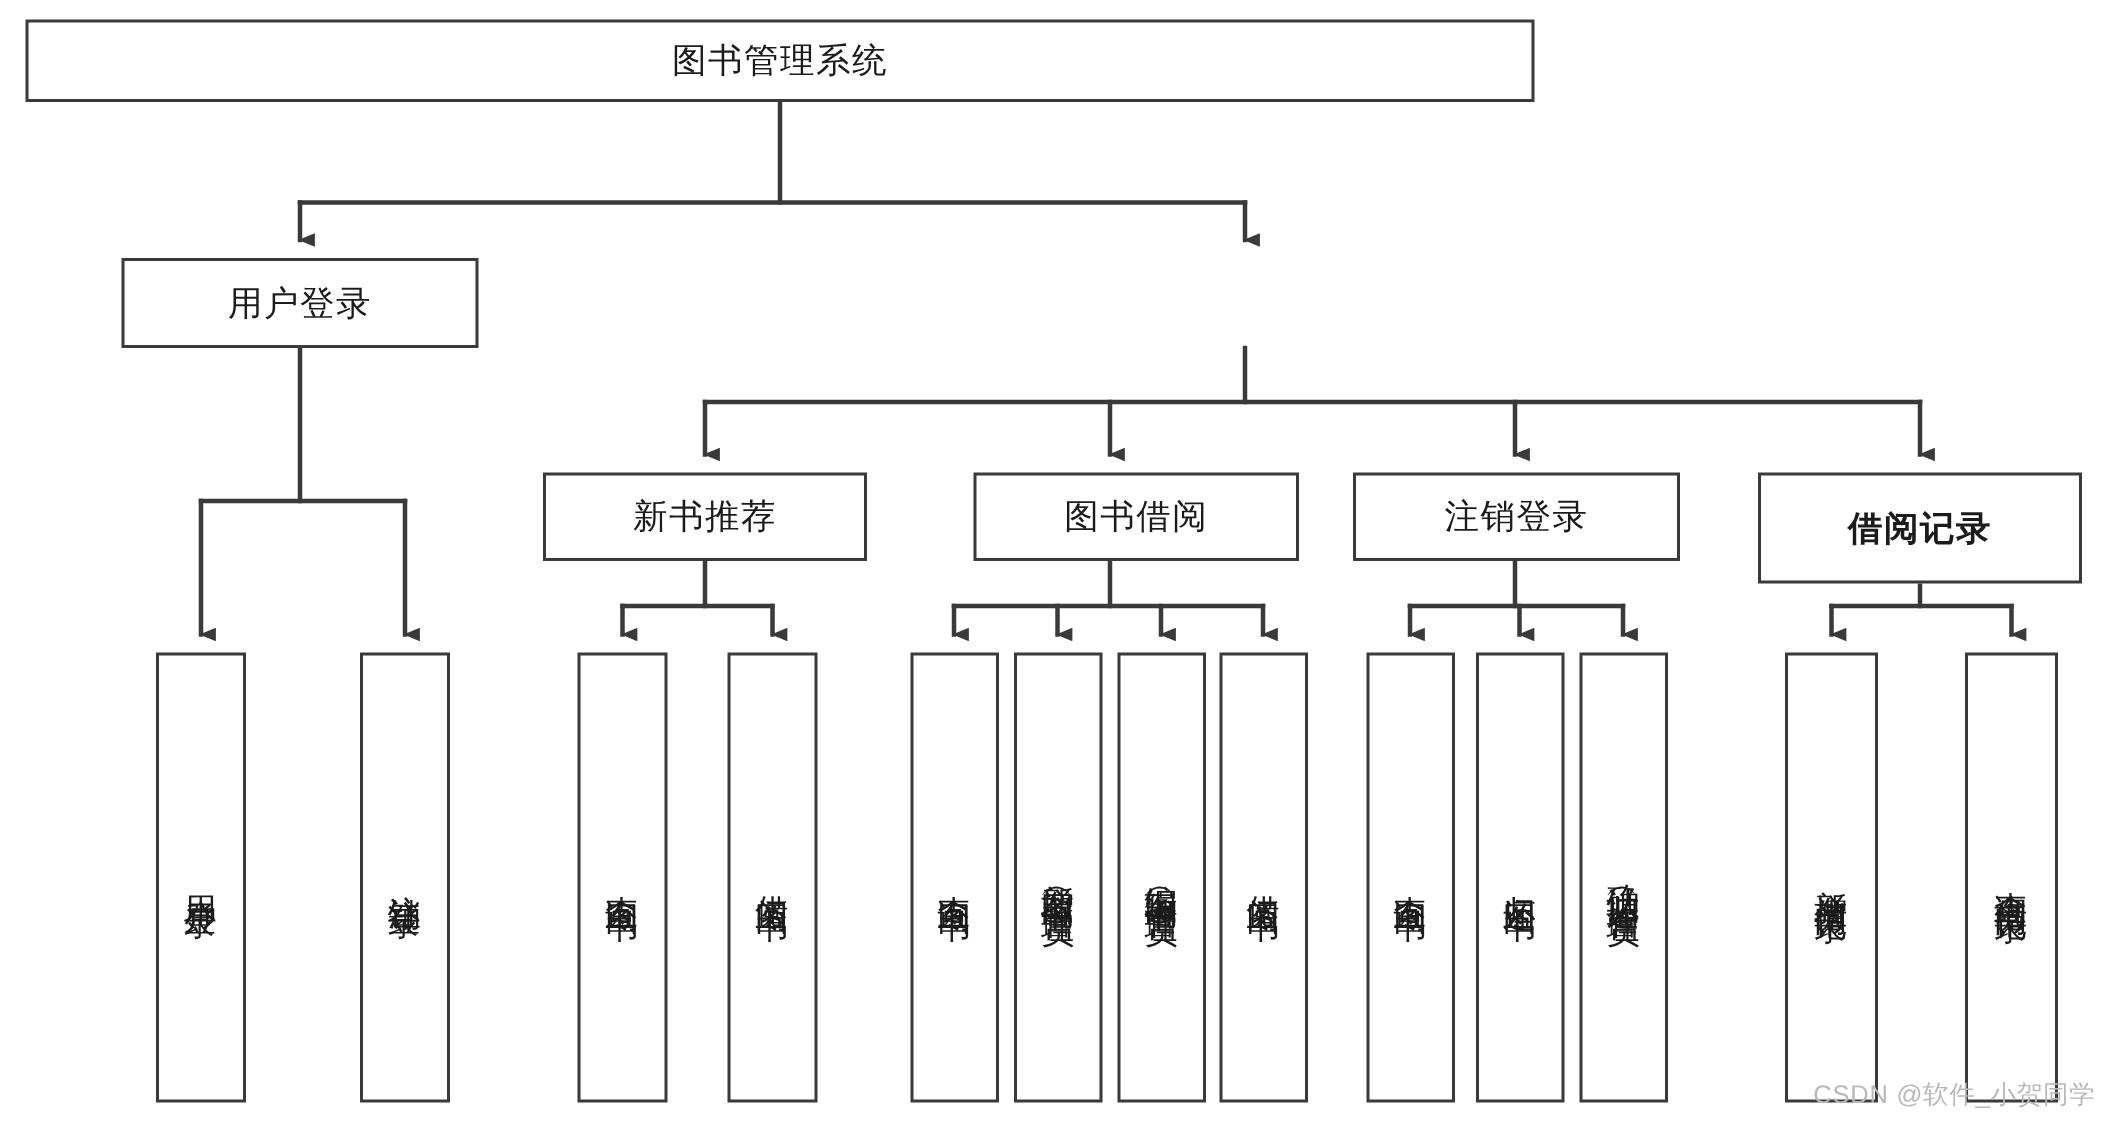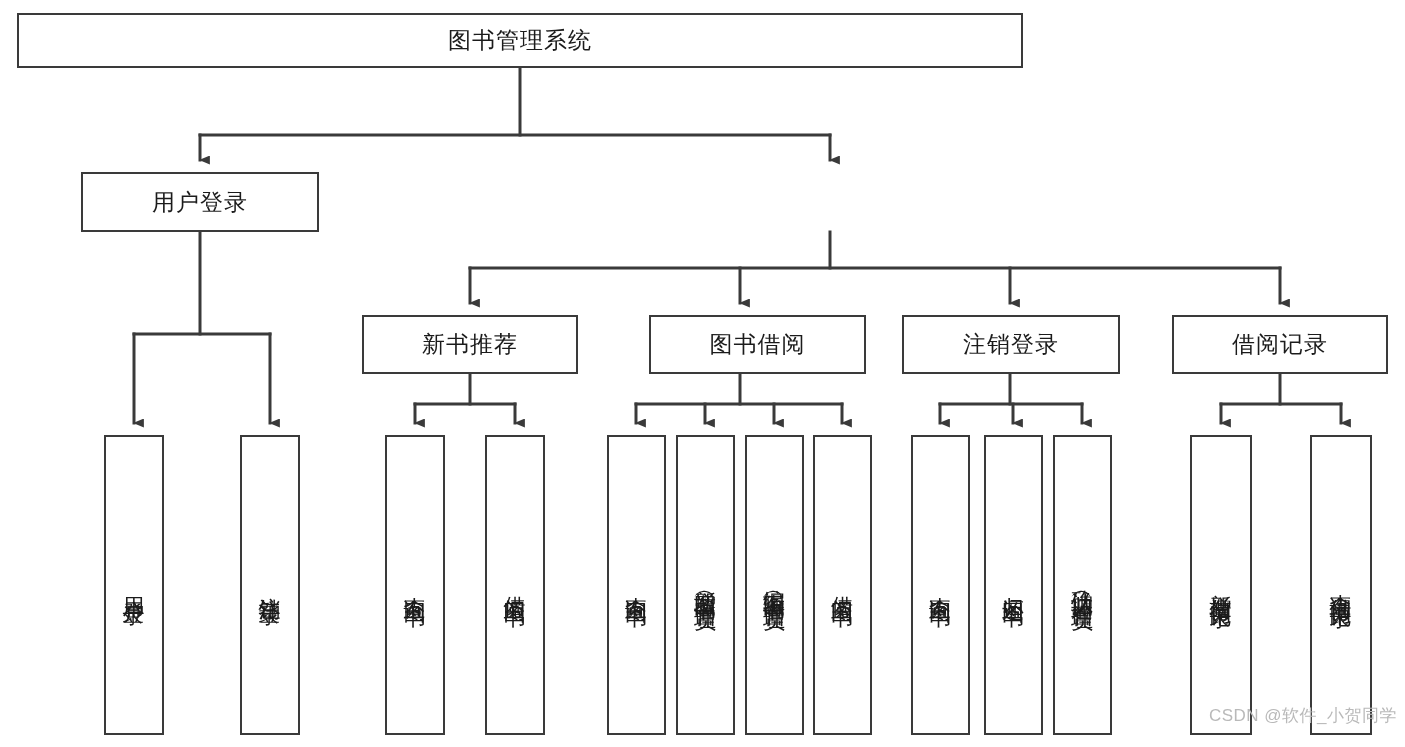--- a/index.html
+++ b/index.html
@@ -50,21 +50,21 @@
     line-height: 1.05;
     white-space: nowrap;
     letter-spacing: 3px;
   }
   .node .label {
     display: block;
   }
   #watermark {
     position: absolute;
     right: 8px;
-    bottom: 20px;
+    bottom: 6px;
     font-size: 17px;
     color: #b9b9b9;
     letter-spacing: 0.5px;
     white-space: nowrap;
   }
 </style>
 </head>
 <body>
 
 <div id="canvas">
@@ -129,21 +129,21 @@
 
   <div class="node horiz" id="n-l3-0" style="left: 362px; top: 315px; width: 216px; height: 59px;">
     <span class="label">新书推荐</span>
   </div>
   <div class="node horiz" id="n-l3-1" style="left: 649px; top: 315px; width: 217px; height: 59px;">
     <span class="label">图书借阅</span>
   </div>
   <div class="node horiz" id="n-l3-2" style="left: 902px; top: 315px; width: 218px; height: 59px;">
     <span class="label">注销登录</span>
   </div>
-  <div class="node horiz" id="n-l3-3" style="left: 1172px; top: 315px; width: 216px; height: 59px;">
+  <div class="node horiz" id="n-l3-3" style="left: 1172px; top: 315px; width: 216px; height: 74px; font-weight: bold;">
     <span class="label">借阅记录</span>
   </div>
 
   <div class="node vert" id="n-leaf-0" style="left: 104px; top: 435px; width: 60px; height: 300px;">
     <span class="label">用户登录</span>
   </div>
   <div class="node vert" id="n-leaf-1" style="left: 240px; top: 435px; width: 60px; height: 300px;">
     <span class="label">注销登录</span>
   </div>
   <div class="node vert" id="n-leaf-2" style="left: 385px; top: 435px; width: 60px; height: 300px;">

